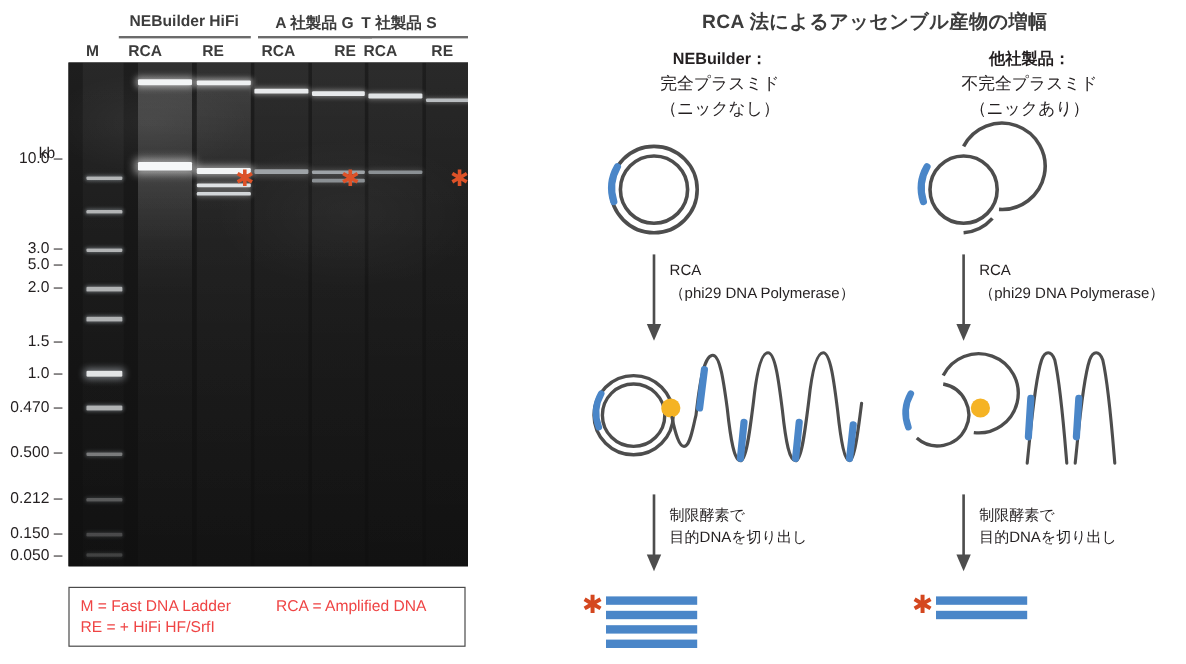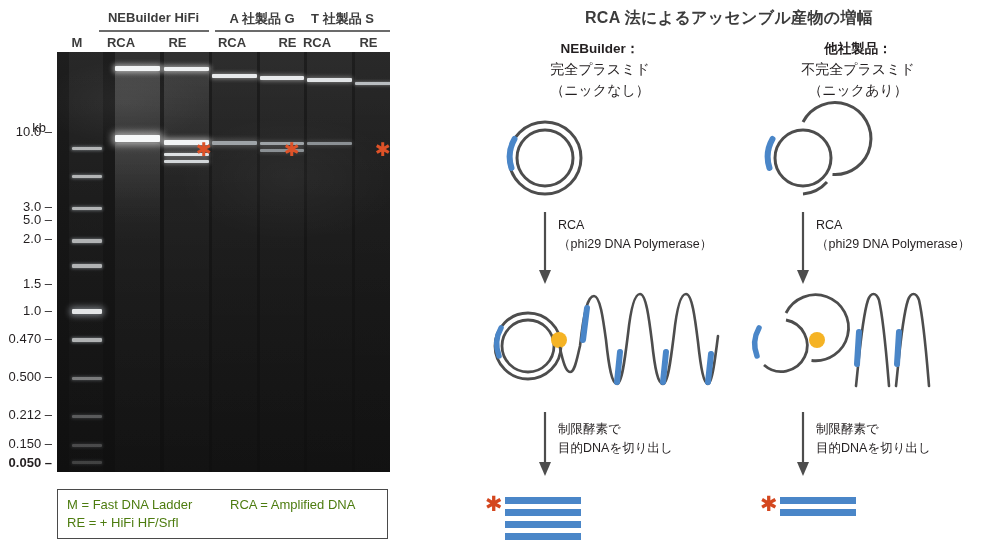--- a/index.html
+++ b/index.html
@@ -38,21 +38,21 @@
 
   .kb-title{position:absolute;font-size:13px;color:#231f20;text-align:right;}
   .kb-tick{position:absolute;font-size:13px;color:#231f20;text-align:right;
     white-space:nowrap;}
 
   .asterisk{position:absolute;color:#dd5228;font-size:19px;font-weight:bold;
     line-height:1;font-family:"DejaVu Sans",sans-serif;}
 
   #legend-box{position:absolute;left:57px;top:489px;width:331px;height:50px;
     border:1px solid #4a4a4a;box-sizing:border-box;}
-  .legend-line{position:absolute;font-size:13px;color:#4d7c0f;white-space:nowrap;}
+  .legend-line{position:absolute;font-size:13px;color:#ef4444;white-space:nowrap;}
 
   
   #diagram-panel{left:470px;top:0;width:518px;height:553px;}
   #diagram-title{position:absolute;left:0;top:8px;width:518px;text-align:center;
     font-size:16px;font-weight:bold;color:#3c3c3c;letter-spacing:.3px;}
 
   .col-head{position:absolute;text-align:center;font-size:14px;line-height:21px;
     color:#231f20;white-space:nowrap;}
   .col-head .n1{font-weight:bold;font-size:13.5px;}
 
@@ -69,21 +69,21 @@
 <body>
 
 <div class="panel" id="gel-panel">
 
   <div class="lane-header" style="left:96px;top:10px;width:115px;">NEBuilder HiFi</div>
   <div class="group-rule" style="left:99px;top:30px;width:110px;"></div>
 
   <div class="lane-header" style="left:212px;top:10px;width:100px;">A 社製品 G</div>
   <div class="group-rule" style="left:215px;top:30px;width:95px;"></div>
 
-  <div class="lane-header" style="left:295px;top:10px;width:95px;">T 社製品 S</div>
+  <div class="lane-header" style="left:285px;top:10px;width:95px;">T 社製品 S</div>
   <div class="group-rule" style="left:300px;top:30px;width:90px;"></div>
 
   <div class="sub-label" style="left:62px;top:35px;width:30px;">M</div>
   <div class="sub-label" style="left:102px;top:35px;width:38px;">RCA</div>
   <div class="sub-label" style="left:160px;top:35px;width:35px;">RE</div>
   <div class="sub-label" style="left:213px;top:35px;width:38px;">RCA</div>
   <div class="sub-label" style="left:270px;top:35px;width:35px;">RE</div>
   <div class="sub-label" style="left:298px;top:35px;width:38px;">RCA</div>
   <div class="sub-label" style="left:351px;top:35px;width:35px;">RE</div>
 
@@ -138,21 +138,21 @@
   <div class="kb-tick" style="left:0px;top:124px;width:52px;"><span>10.0</span> <span>–</span></div>
   <div class="kb-tick" style="left:0px;top:167px;width:52px;margin-top:45px;"><span>5.0</span> <span>–</span></div>
   <div class="kb-tick" style="left:0px;top:199px;width:52px;"><span>3.0</span> <span>–</span></div>
   <div class="kb-tick" style="left:0px;top:231px;width:52px;"><span>2.0</span> <span>–</span></div>
   <div class="kb-tick" style="left:0px;top:276px;width:52px;"><span>1.5</span> <span>–</span></div>
   <div class="kb-tick" style="left:0px;top:303px;width:52px;"><span>1.0</span> <span>–</span></div>
   <div class="kb-tick" style="left:0px;top:331px;width:52px;"><span>0.470</span> <span>–</span></div>
   <div class="kb-tick" style="left:0px;top:369px;width:52px;"><span>0.500</span> <span>–</span></div>
   <div class="kb-tick" style="left:0px;top:407px;width:52px;"><span>0.212</span> <span>–</span></div>
   <div class="kb-tick" style="left:0px;top:436px;width:52px;"><span>0.150</span> <span>–</span></div>
-  <div class="kb-tick" style="left:0px;top:455px;width:52px;font-weight:bold;"><span>0.050</span> <span>–</span></div>
+  <div class="kb-tick" style="left:0px;top:455px;width:52px;"><span>0.050</span> <span>–</span></div>
 
   <div class="asterisk" style="left:196px;top:140px;">✱</div>
   <div class="asterisk" style="left:284px;top:140px;">✱</div>
   <div class="asterisk" style="left:375px;top:140px;">✱</div>
 
   <div id="legend-box">
     <div class="legend-line" style="left:9px;top:7px;">M = Fast DNA Ladder</div>
     <div class="legend-line" style="left:172px;top:7px;">RCA = Amplified DNA</div>
     <div class="legend-line" style="left:9px;top:25px;">RE = + HiFi HF/SrfI</div>
   </div>

